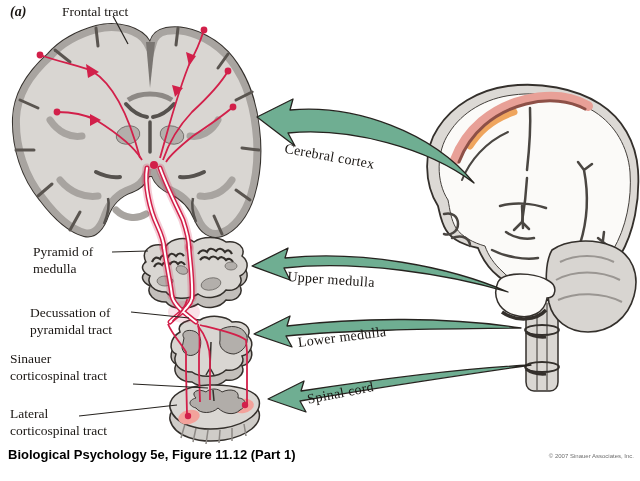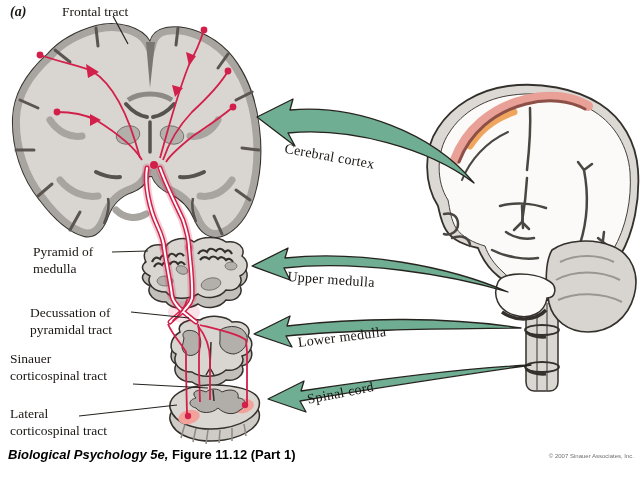--- a/index.html
+++ b/index.html
@@ -4,21 +4,21 @@
 <style>
   html,body{margin:0;padding:0;background:#fff;}
   .stage{position:relative;width:640px;height:481px;background:#ffffff;overflow:hidden;
          font-family:"Liberation Serif", serif;}
   .stage svg{position:absolute;left:0;top:0;}
   .lbl{position:absolute;color:#1a1613;font-size:13.5px;line-height:17px;white-space:pre-line;}
   .panel-lbl{position:absolute;color:#1a1613;font-size:14px;font-weight:bold;font-style:italic;}
   .arrow-lbl{position:absolute;color:#1a1613;font-size:14px;transform-origin:0 0;white-space:nowrap;letter-spacing:.3px;}
   .caption{position:absolute;left:8px;top:447px;font-family:"Liberation Sans",sans-serif;
            font-size:13px;font-weight:bold;color:#000;white-space:nowrap;}
-  .caption .it{font-style:italic;}
+  .caption .it{}
   .copyright{position:absolute;left:548px;top:453px;width:86px;text-align:right;
              font-family:"Liberation Sans",sans-serif;font-size:6px;color:#6e6e6e;white-space:nowrap;}
 </style>
 </head>
 <body>
 
 <div class="stage">
 
 <svg width="640" height="481" viewBox="0 0 640 481">
   <defs>

